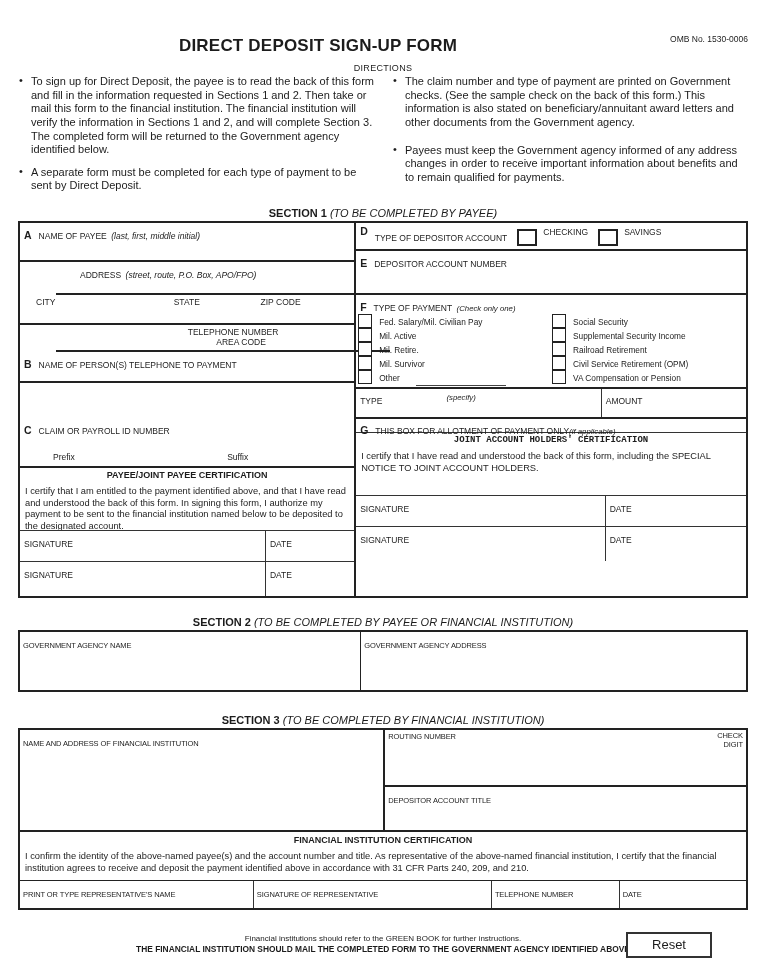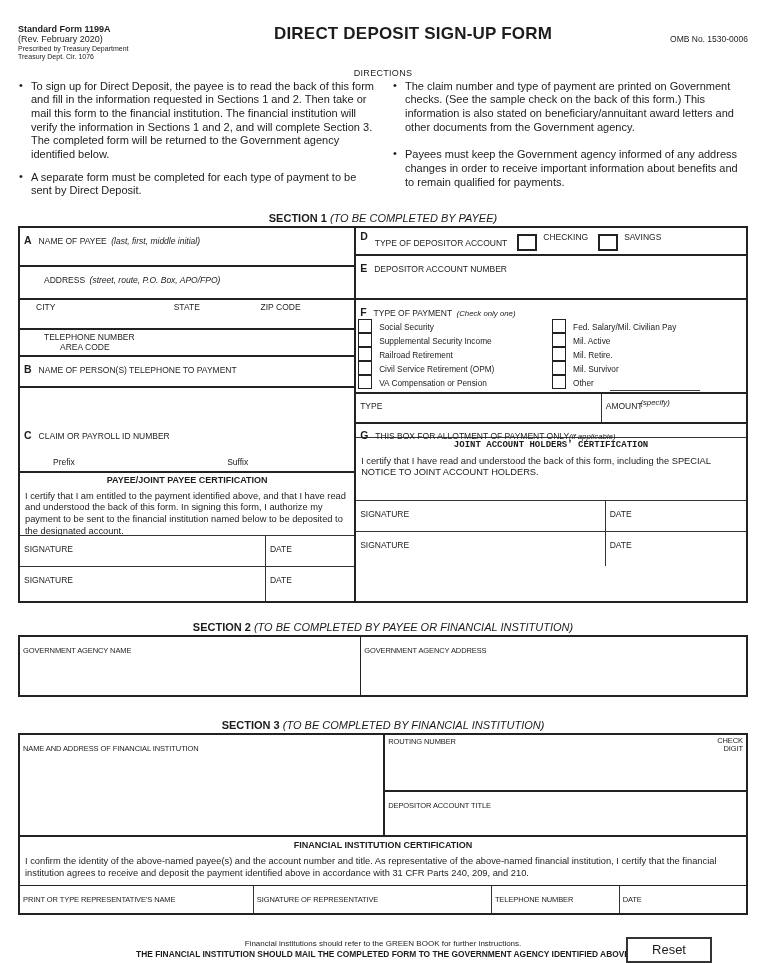--- a/index.html
+++ b/index.html
@@ -10,46 +10,46 @@
   }
   .content { position:absolute; left:18px; top:24px; width:730px; }
 
   
   .hdr { display:flex; align-items:flex-start; }
   .hdr-left { width:190px; line-height:1.15; }
   .hdr-left .l1 { font-size:9px; font-weight:bold; }
   .hdr-left .l2 { font-size:9px; }
   .hdr-left .l3, .hdr-left .l4 { font-size:7px; }
   .hdr-center { flex:1; text-align:center; }
-  .form-title { font-size:17px; font-weight:bold; letter-spacing:.2px; margin-top:0; }
+  .form-title { font-size:17px; font-weight:bold; letter-spacing:.2px; margin-top:12px; }
   .hdr-right { width:130px; text-align:right; font-size:8.5px; padding-top:10px; }
 
   .directions-title { text-align:center; font-size:9px; margin-top:7px; letter-spacing:.3px; }
   .directions { display:flex; gap:18px; margin-top:2px; }
   .dir-col { width:50%; }
   .bullet { position:relative; padding-left:13px; font-size:11px; line-height:1.24; margin-bottom:9px; }
   .bullet::before { content:"•"; position:absolute; left:1px; top:-1px; font-size:11px; }
 
   
   .sec-head { text-align:center; font-size:11px; margin-top:5px; margin-bottom:2px; }
   .sec-head .b { font-weight:bold; }
   .sec-head .i { font-style:italic; }
 
   
   .s1 { border:2px solid #222; display:flex; }
   .s1-left { width:46.3%; border-right:2px solid #222; }
   .s1-right { flex:1; }
   .row { position:relative; width:100%; }
   .bb2 { border-bottom:2px solid #222; }
   .bb1 { border-bottom:1px solid #333; }
-  .lbl { font-size:8.5px; }
+  .lbl { font-size:8.5px;text-align:center; }
   .hint { font-size:8.5px; font-style:italic; }
   .letter { font-size:10.5px; font-weight:bold; margin-right:7px; }
   .pad { padding:2px 4px; }
-  .ind { padding-left:24px; }
+  .ind { padding-left:24px;margin-left:36px; }
 
   .cert-title { text-align:center; font-weight:bold; font-size:9px; padding-top:2px; }
   .cert-text { font-size:9.3px; line-height:1.25; padding:3px 5px 0 5px; }
 
   .sigrow { display:flex; }
   .sigrow .sig { border-right:1px solid #333; padding:2px 4px; }
   .sigrow .date { flex:1; padding:2px 4px; }
 
   
   .d-row { display:flex; align-items:flex-start; padding:2px 4px; }
@@ -102,26 +102,20 @@
     font-size:13px; color:#1c1c1c; text-align:center; line-height:22px; cursor:pointer;
   }
 </style>
 </head>
 <body>
 
 <div class="page">
  <div class="content">
 
   <div class="hdr">
-    <div class="hdr-left">
-      <div class="l1">Standard Form 1199A</div>
-      <div class="l2">(Rev. February 2020)</div>
-      <div class="l3">Prescribed by Treasury Department</div>
-      <div class="l4">Treasury Dept. Cir. 1076</div>
-    </div>
     <div class="hdr-center">
       <div class="form-title">DIRECT DEPOSIT SIGN-UP FORM</div>
     </div>
     <div class="hdr-right">OMB No. 1530-0006</div>
   </div>
 
   <div class="directions-title">DIRECTIONS</div>
   <div class="directions">
     <div class="dir-col">
       <div class="bullet">To sign up for Direct Deposit, the payee is to read the back of this form and fill in the information requested in Sections 1 and 2.  Then take or mail this form to the financial institution.  The financial institution will verify the information in Sections 1 and 2, and will complete Section 3.  The completed form will be returned to the Government agency identified below.</div>
@@ -193,61 +187,61 @@
         <span class="letter">E</span><span class="lbl">DEPOSITOR ACCOUNT NUMBER</span>
       </div>
       <div class="row bb2" style="height:94px;">
         <div class="pad" style="padding-bottom:0;">
           <span class="letter">F</span><span class="lbl">TYPE OF PAYMENT</span> <span class="hint" style="font-size:7.8px;">(Check only one)</span>
         </div>
         <div class="f-lists">
           <div class="f-col">
             <div class="f-item">
                   <span class="f-box"></span>
-                  <span class="lbl">Social Security</span>
-                </div>
-            <div class="f-item">
-                  <span class="f-box"></span>
-                  <span class="lbl">Supplemental Security Income</span>
-                </div>
-            <div class="f-item">
-                  <span class="f-box"></span>
-                  <span class="lbl">Railroad Retirement</span>
-                </div>
-            <div class="f-item">
-                  <span class="f-box"></span>
-                  <span class="lbl">Civil Service Retirement (OPM)</span>
-                </div>
-            <div class="f-item">
-                  <span class="f-box"></span>
-                  <span class="lbl">VA Compensation or Pension</span>
-                </div>
+                  <span class="lbl">Fed. Salary/Mil. Civilian Pay</span>
+                </div>
+            <div class="f-item">
+                  <span class="f-box"></span>
+                  <span class="lbl">Mil. Active</span>
+                </div>
+            <div class="f-item">
+                  <span class="f-box"></span>
+                  <span class="lbl">Mil. Retire.</span>
+                </div>
+            <div class="f-item">
+                  <span class="f-box"></span>
+                  <span class="lbl">Mil. Survivor</span>
+                </div>
+            <div class="f-item">
+                  <span class="f-box"></span>
+                  <span class="lbl">Other</span>
+                </div>
+            <div class="specify"><span class="hint">(specify)</span></div>
           </div>
           <div class="f-col">
             <div class="f-item">
                   <span class="f-box"></span>
-                  <span class="lbl">Fed. Salary/Mil. Civilian Pay</span>
-                </div>
-            <div class="f-item">
-                  <span class="f-box"></span>
-                  <span class="lbl">Mil. Active</span>
-                </div>
-            <div class="f-item">
-                  <span class="f-box"></span>
-                  <span class="lbl">Mil. Retire.</span>
-                </div>
-            <div class="f-item">
-                  <span class="f-box"></span>
-                  <span class="lbl">Mil. Survivor</span>
-                </div>
-            <div class="f-item">
-                  <span class="f-box"></span>
-                  <span class="lbl">Other</span>
-                </div>
-            <div class="specify"><span class="hint">(specify)</span></div>
+                  <span class="lbl">Social Security</span>
+                </div>
+            <div class="f-item">
+                  <span class="f-box"></span>
+                  <span class="lbl">Supplemental Security Income</span>
+                </div>
+            <div class="f-item">
+                  <span class="f-box"></span>
+                  <span class="lbl">Railroad Retirement</span>
+                </div>
+            <div class="f-item">
+                  <span class="f-box"></span>
+                  <span class="lbl">Civil Service Retirement (OPM)</span>
+                </div>
+            <div class="f-item">
+                  <span class="f-box"></span>
+                  <span class="lbl">VA Compensation or Pension</span>
+                </div>
           </div>
         </div>
       </div>
       <div class="row bb2 g-cells">
         <div class="g-type"><span class="lbl">TYPE</span></div>
         <div class="g-amt"><span class="lbl">AMOUNT</span></div>
       </div>
       <div class="row bb1 pad" style="height:14px; padding-top:1px;">
         <span class="letter">G</span><span class="lbl">THIS BOX FOR ALLOTMENT OF PAYMENT ONLY</span><span class="hint" style="font-size:7.8px;">(if applicable)</span>
       </div>

